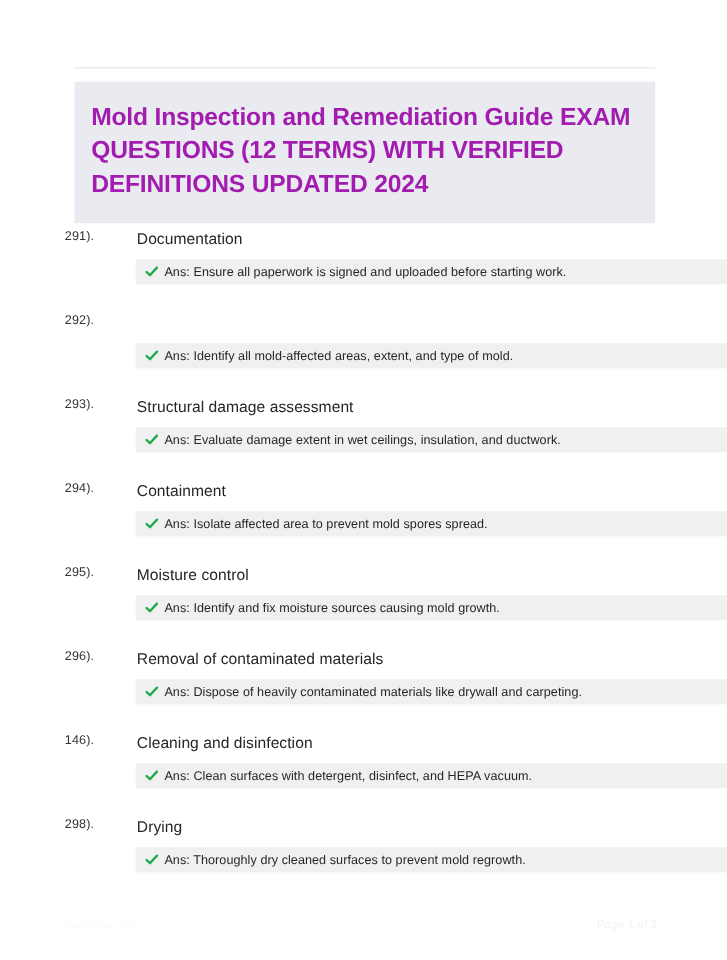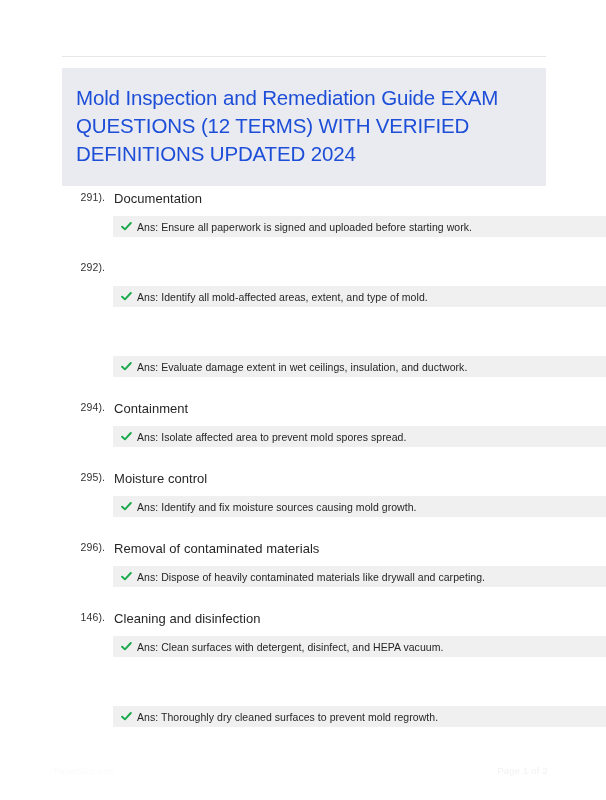--- a/index.html
+++ b/index.html
@@ -38,22 +38,22 @@
     left: 62px;
     top: 68px;
     width: 484px;
     background: #eaebf0;
     padding: 16px 14px 18px 14px;
     box-sizing: border-box;
   }
   .title-text {
     font-size: 20.5px;
     line-height: 1.37;
-    color: #1d4ed8;
-    font-weight: 400;
+    color: #a21caf;
+    font-weight: 700;
     letter-spacing: -0.15px;
     margin: 0;
   }
 
   .qa-list {
     position: absolute;
     left: 0;
     top: 188px;
     width: 606px;
   }
@@ -65,21 +65,21 @@
 
   .qa-head {
     position: relative;
     height: 26px;
   }
   .qa-number {
     position: absolute;
     left: 54px;
     top: 3px;
     width: 51px;
-    text-align: right;
+    text-align: left;
     font-size: 10.5px;
     color: #333333;
     letter-spacing: 0.1px;
   }
   .qa-term {
     position: absolute;
     left: 114px;
     top: 3px;
     right: 60px;
     font-size: 13px;
@@ -173,20 +173,24 @@
         <div class="qa-answer">
           <span class="check-icon">
             <svg viewBox="0 0 12 12" width="11" height="11" aria-hidden="true">
               <path d="M1.2 6.2 L4.3 9.1 L10.7 2.2" fill="none" stroke="#1ba94c" stroke-width="2.1" stroke-linecap="round" stroke-linejoin="round"></path>
             </svg>
           </span>
           <span class="ans-text">Ans: Identify all mold-affected areas, extent, and type of mold.</span>
         </div>
       </div>
       <div class="qa-item">
+        <div class="qa-head">
+          <div class="qa-number">293).</div>
+          <div class="qa-term">Structural damage assessment</div>
+        </div>
         <div class="qa-answer">
           <span class="check-icon">
             <svg viewBox="0 0 12 12" width="11" height="11" aria-hidden="true">
               <path d="M1.2 6.2 L4.3 9.1 L10.7 2.2" fill="none" stroke="#1ba94c" stroke-width="2.1" stroke-linecap="round" stroke-linejoin="round"></path>
             </svg>
           </span>
           <span class="ans-text">Ans: Evaluate damage extent in wet ceilings, insulation, and ductwork.</span>
         </div>
       </div>
       <div class="qa-item">
@@ -239,20 +243,24 @@
         <div class="qa-answer">
           <span class="check-icon">
             <svg viewBox="0 0 12 12" width="11" height="11" aria-hidden="true">
               <path d="M1.2 6.2 L4.3 9.1 L10.7 2.2" fill="none" stroke="#1ba94c" stroke-width="2.1" stroke-linecap="round" stroke-linejoin="round"></path>
             </svg>
           </span>
           <span class="ans-text">Ans: Clean surfaces with detergent, disinfect, and HEPA vacuum.</span>
         </div>
       </div>
       <div class="qa-item">
+        <div class="qa-head">
+          <div class="qa-number">298).</div>
+          <div class="qa-term">Drying</div>
+        </div>
         <div class="qa-answer">
           <span class="check-icon">
             <svg viewBox="0 0 12 12" width="11" height="11" aria-hidden="true">
               <path d="M1.2 6.2 L4.3 9.1 L10.7 2.2" fill="none" stroke="#1ba94c" stroke-width="2.1" stroke-linecap="round" stroke-linejoin="round"></path>
             </svg>
           </span>
           <span class="ans-text">Ans: Thoroughly dry cleaned surfaces to prevent mold regrowth.</span>
         </div>
       </div>
     </div>

